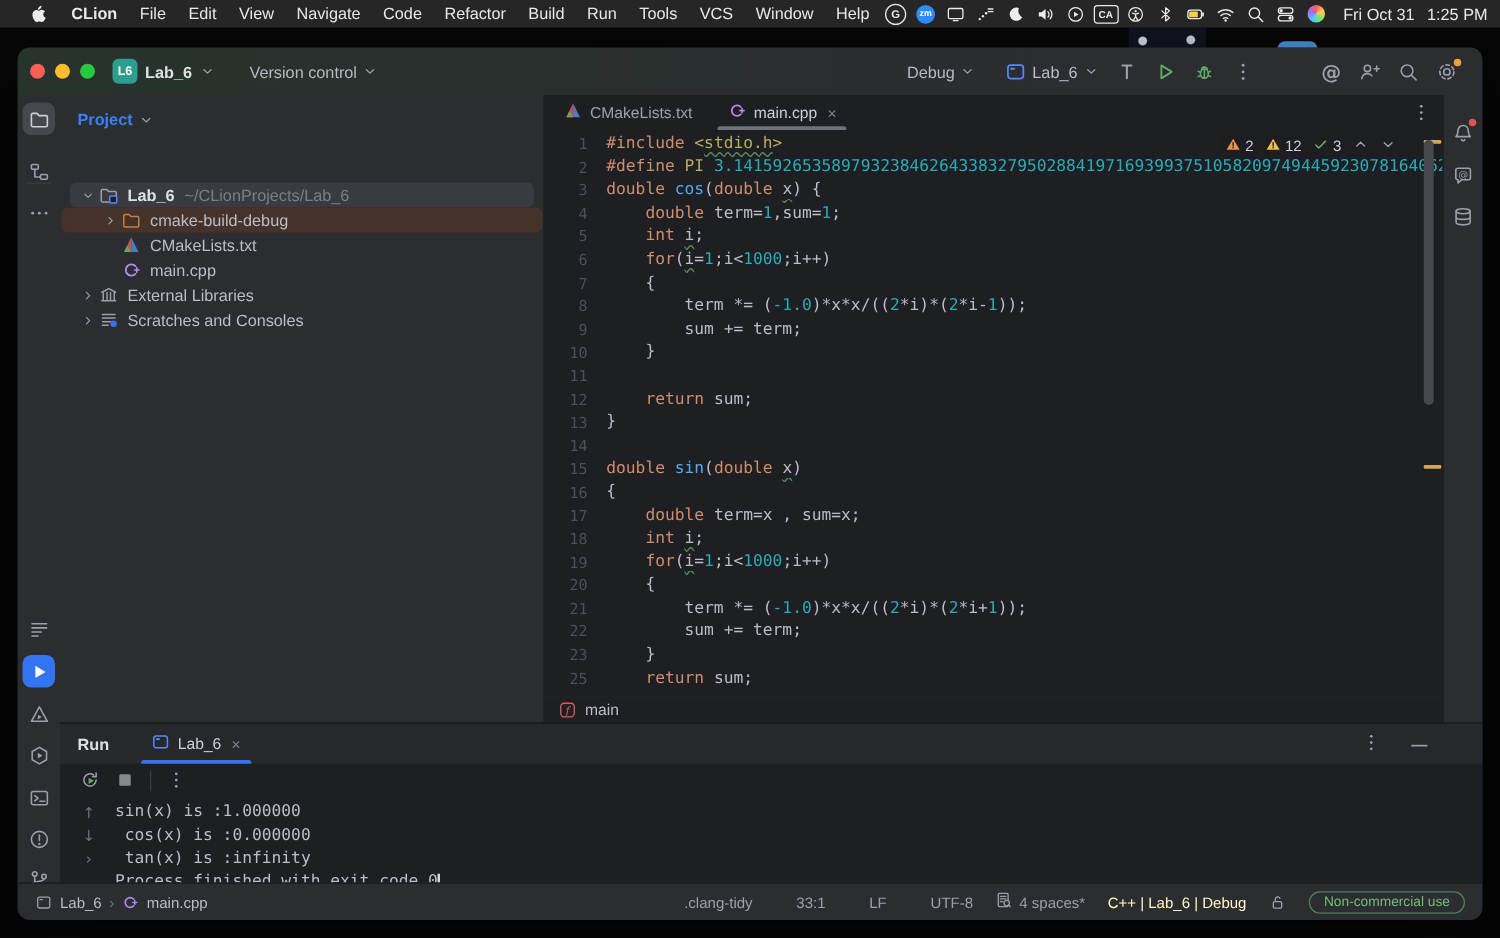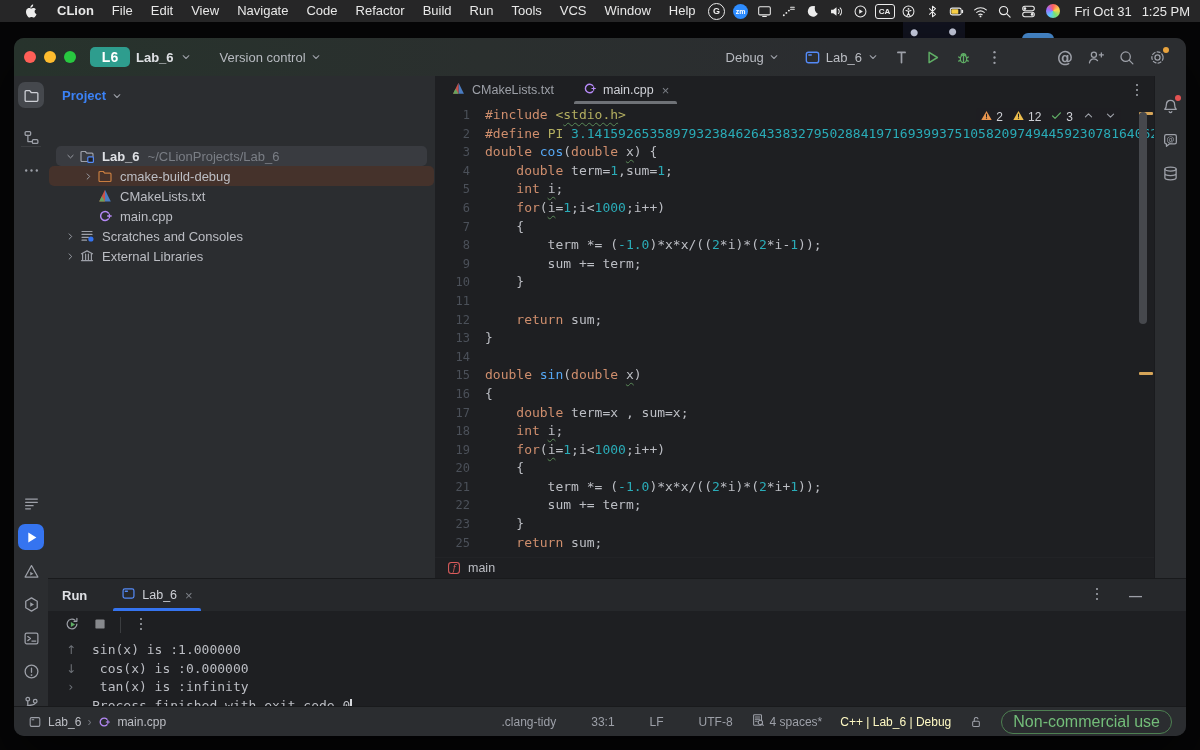--- a/index.html
+++ b/index.html
@@ -34,21 +34,21 @@
   .window{position:absolute;left:14px;top:38px;width:1172px;height:698px;border-radius:10px;
           background:#1e1f22;overflow:hidden;z-index:10;box-shadow:0 25px 60px rgba(0,0,0,.65);
           color:#bcbec4;font-size:13px;}
   .titlebar{position:absolute;left:0;top:0;right:0;height:38px;
             background:linear-gradient(90deg,#27332c 0%,#2a2f2e 40%,#2b2d30 70%);
             display:flex;align-items:center;}
   .lights{display:flex;gap:8px;padding-left:10px;}
   .light{width:12px;height:12px;border-radius:50%;}
   .l-red{background:#ff5f57}.l-yellow{background:#febc2e}.l-green{background:#28c840}
   .proj-chip{display:flex;align-items:center;gap:6px;margin-left:14px;}
-  .proj-badge{width:40px;height:20px;border-radius:5px;background:#2e9d8e;color:#fff;font-size:14px;
+  .proj-badge{width:20px;height:20px;border-radius:5px;background:#2e9d8e;color:#fff;font-size:10px;
               font-weight:700;display:flex;align-items:center;justify-content:center;}
   .proj-name{color:#dfe1e5;font-weight:600;}
   .chev{color:#9da0a8;display:inline-flex;}
   .chev svg{width:12px;height:12px;}
   .vcs{display:flex;align-items:center;gap:4px;margin-left:28px;color:#b7bac0;}
   .tb-right{margin-left:auto;display:flex;align-items:center;gap:14px;padding-right:20px;}
   .tb-group{display:flex;align-items:center;gap:14px;}
   .tb-ic{display:inline-flex;align-items:center;justify-content:center;color:#9da0a8;position:relative;}
   .tb-ic svg{width:17px;height:17px;}
   .run-cfg{display:flex;align-items:center;gap:5px;color:#bcbec4;}
@@ -135,21 +135,21 @@
   
   .statusbar{position:absolute;left:0;right:0;bottom:0;height:30px;background:#2b2d30;border-top:1px solid #191a1c;
              display:flex;align-items:center;font-size:12px;color:#9da0a8;padding:0 14px;box-sizing:border-box;}
   .sb-left{display:flex;align-items:center;gap:6px;color:#bcbec4;}
   .sb-left svg{width:14px;height:14px;}
   .sb-sep{color:#6f737a;}
   .sb-right{margin-left:auto;display:flex;align-items:center;gap:18px;}
   .sb-item{display:flex;align-items:center;gap:5px;white-space:nowrap;}
   .sb-item svg{width:14px;height:14px;}
   .sb-context{color:#fef9c3;}
-  .license-pill{border:1px solid #4e8052;color:#73bd79;border-radius:20px;padding:2px 11px;font-size:16px;}
+  .license-pill{border:1px solid #4e8052;color:#73bd79;border-radius:20px;padding:2px 11px;font-size:11px;}
 </style>
 </head>
 <body>
 
 <div class="screen">
 
   <div class="wp-frag1"></div>
   <div class="wp-frag2"></div>
 
   <div class="menubar">
@@ -498,39 +498,39 @@
           </div>
           <div class="tree-row">
             <span style="width: 14px; flex: 0 0 auto;"></span>
             <span class="tree-chev">
               <svg viewBox="0 0 16 16" fill="none" stroke="currentColor" stroke-width="1.4" stroke-linecap="round" stroke-linejoin="round" width="16" height="16">
                 <path d="M6 4.2L9.8 8 6 11.8"></path>
               </svg>
             </span>
             <span class="tree-ic c-folder">
               <svg viewBox="0 0 16 16" fill="none" stroke="currentColor" stroke-width="1.2" stroke-linecap="round" stroke-linejoin="round" width="16" height="16">
-                <path d="M3 3.5h10M3 6.4h10M3 9.3h6.5M3 12.2h4.5"></path>
-                <circle cx="11.9" cy="11" r="2.6" fill="#3574f0" stroke="none"></circle>
-              </svg>
-            </span>
-            <span class="tree-label">Scratches and Consoles</span>
+                <path d="M2.5 5.8L8 2.9l5.5 2.9M3.6 6v5.8M6.6 6v5.8M9.4 6v5.8M12.4 6v5.8M2.5 12.6h11"></path>
+              </svg>
+            </span>
+            <span class="tree-label">External Libraries</span>
           </div>
           <div class="tree-row">
             <span style="width: 14px; flex: 0 0 auto;"></span>
             <span class="tree-chev">
               <svg viewBox="0 0 16 16" fill="none" stroke="currentColor" stroke-width="1.4" stroke-linecap="round" stroke-linejoin="round" width="16" height="16">
                 <path d="M6 4.2L9.8 8 6 11.8"></path>
               </svg>
             </span>
             <span class="tree-ic c-folder">
               <svg viewBox="0 0 16 16" fill="none" stroke="currentColor" stroke-width="1.2" stroke-linecap="round" stroke-linejoin="round" width="16" height="16">
-                <path d="M2.5 5.8L8 2.9l5.5 2.9M3.6 6v5.8M6.6 6v5.8M9.4 6v5.8M12.4 6v5.8M2.5 12.6h11"></path>
-              </svg>
-            </span>
-            <span class="tree-label">External Libraries</span>
+                <path d="M3 3.5h10M3 6.4h10M3 9.3h6.5M3 12.2h4.5"></path>
+                <circle cx="11.9" cy="11" r="2.6" fill="#3574f0" stroke="none"></circle>
+              </svg>
+            </span>
+            <span class="tree-label">Scratches and Consoles</span>
           </div>
         </div>
     </div>
 
     <div class="editor">
       <div class="tabbar" id="tabbar">
           <div class="tab">
             <span class="tab-ic"><svg viewBox="0 0 16 16" fill="none" stroke="currentColor" stroke-width="1.2" stroke-linecap="round" stroke-linejoin="round" width="16" height="16">
                 <polygon points="8,1.8 13.8,13.6 8,13.6" fill="#4a7cc2" stroke="none"></polygon>
                 <polygon points="8,1.8 2.2,13.6 8,13.6" fill="#c9524a" stroke="none"></polygon>

